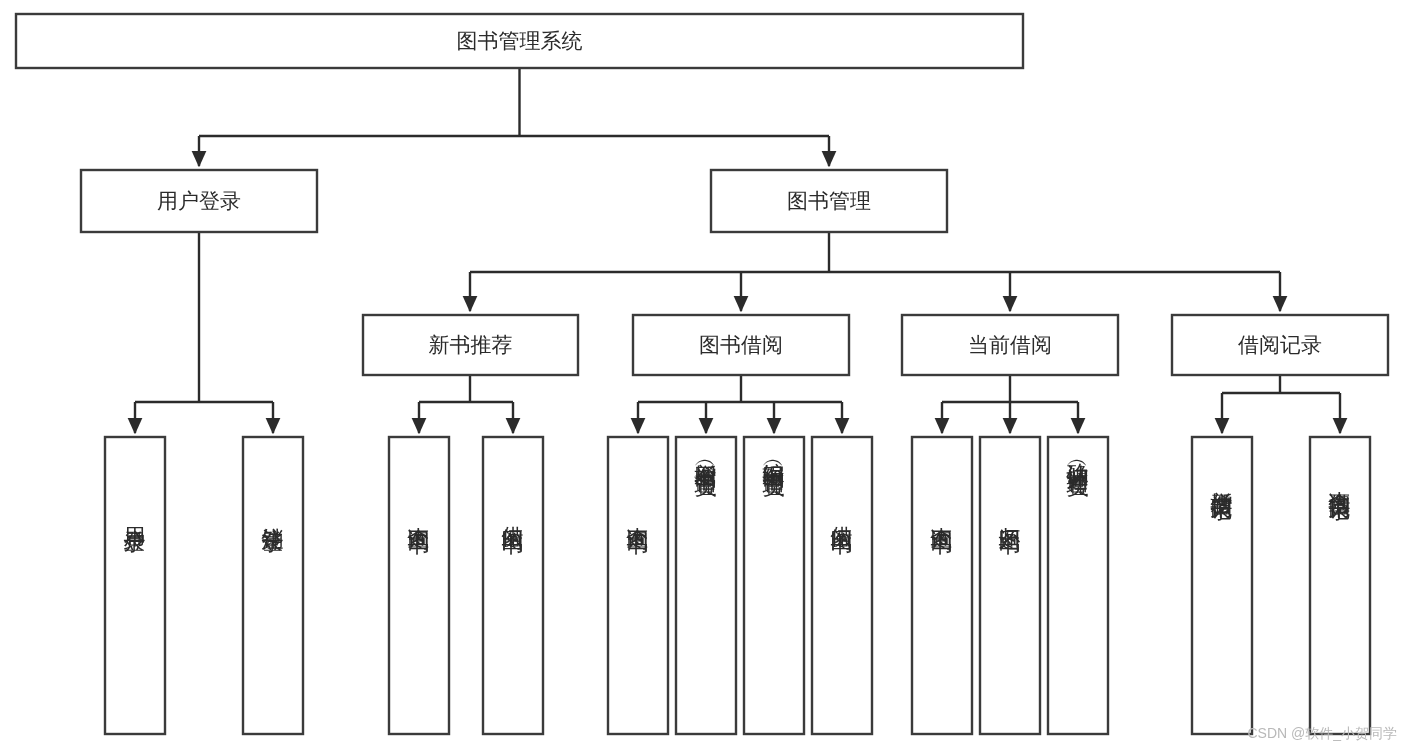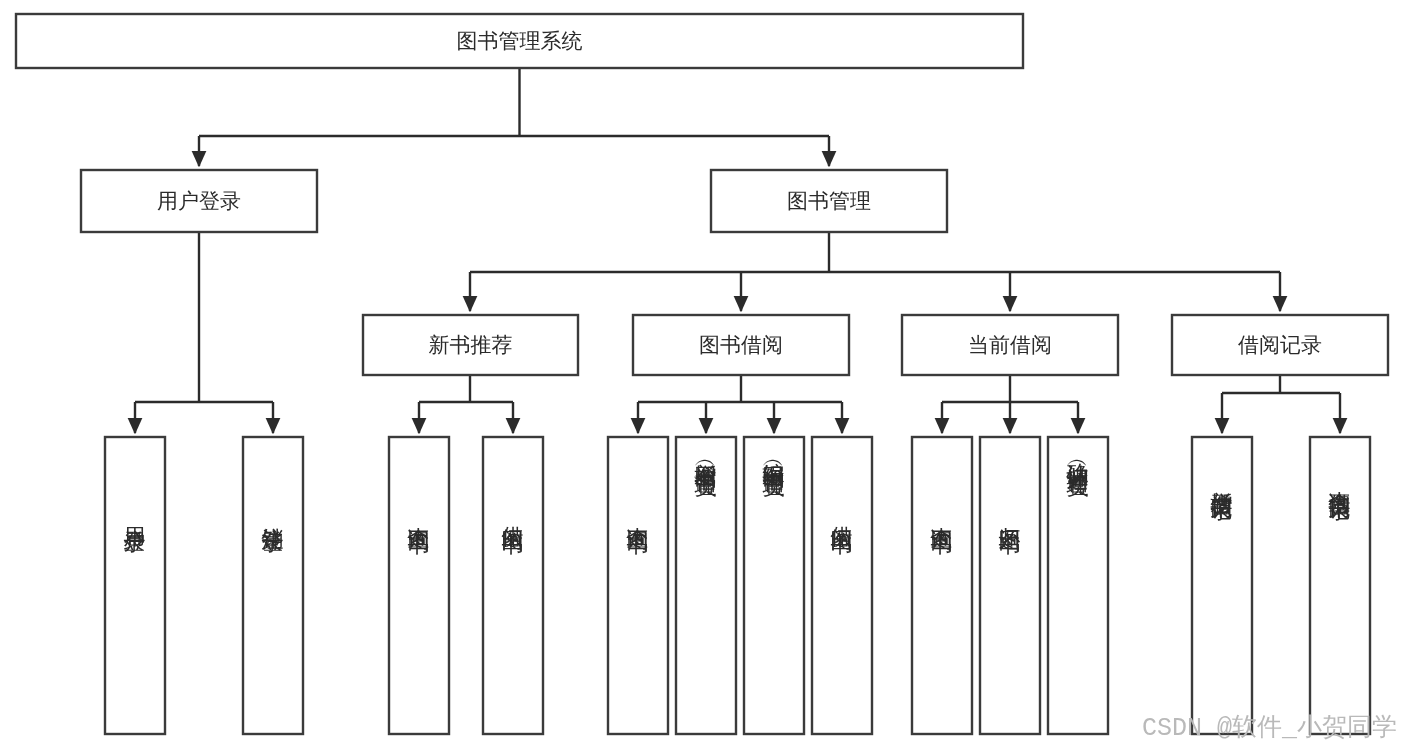--- a/index.html
+++ b/index.html
@@ -60,22 +60,22 @@
     font-size: 22px;
     line-height: 1.05;
     letter-spacing: 2px;
     color: #2b2b2b;
     white-space: nowrap;
   }
   .watermark {
     position: absolute;
     right: 8px;
     bottom: 4px;
-    font-family: Liberation Mono, monospace;
-    font-size: 25px;
+    font-family: Liberation Sans, sans-serif;
+    font-size: 14px;
     color: #b9b9b9;
     white-space: nowrap;
   }
 </style>
 </head>
 <body>
 
 <div id="diagram-root">
 
   <svg id="tree-svg" viewBox="0 0 1405 747">

